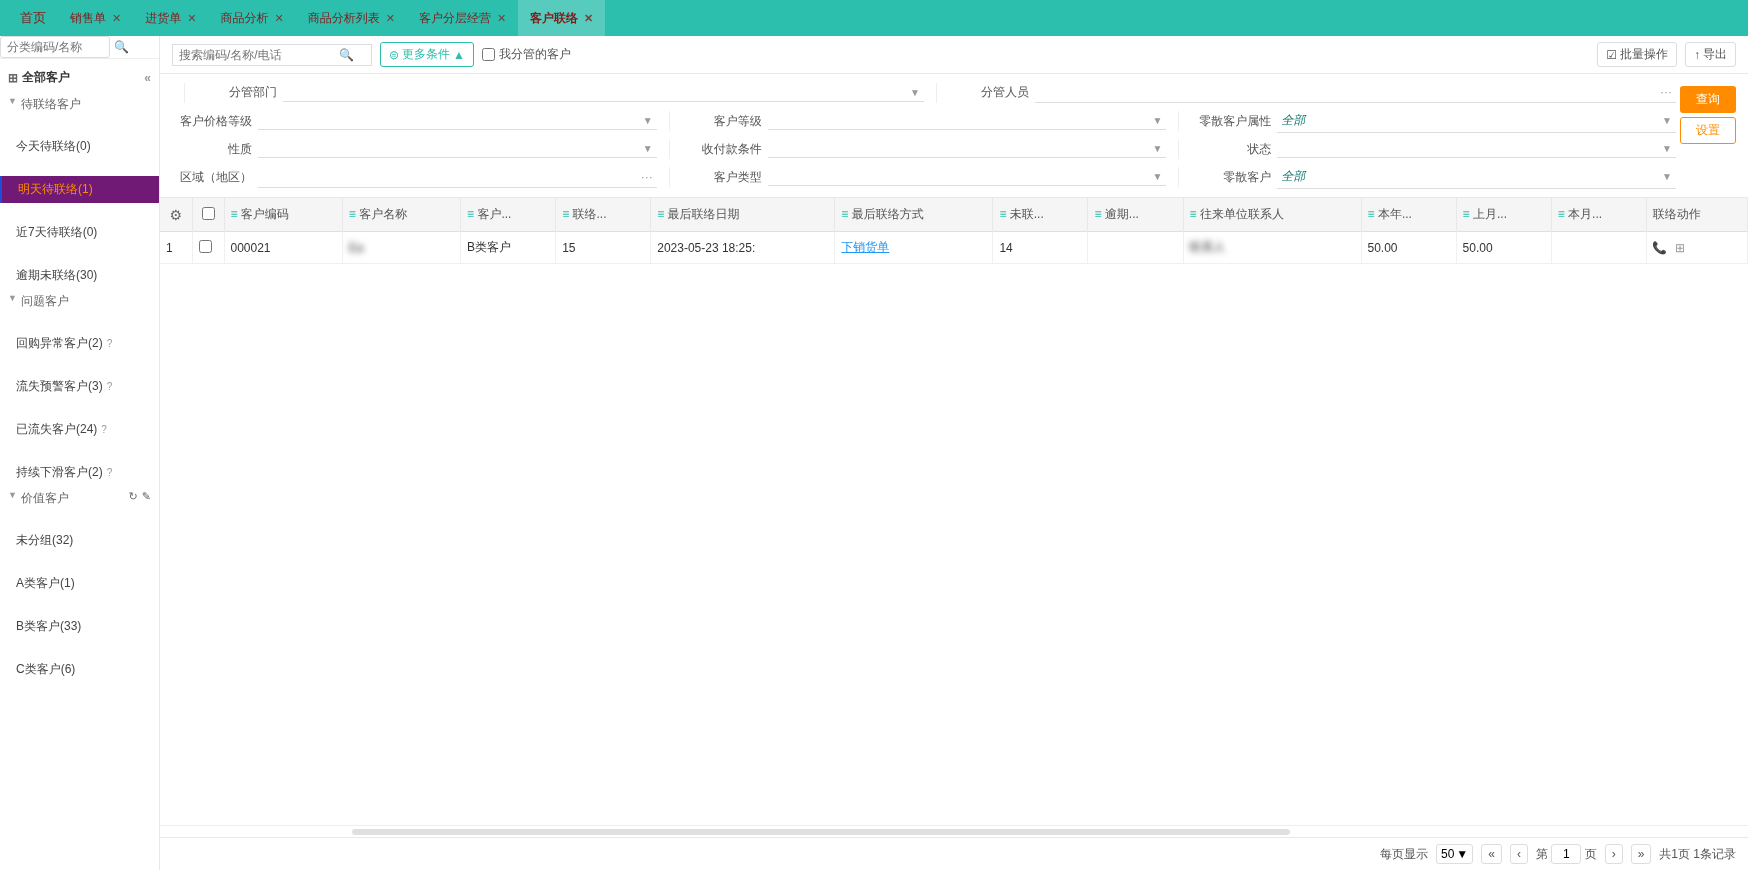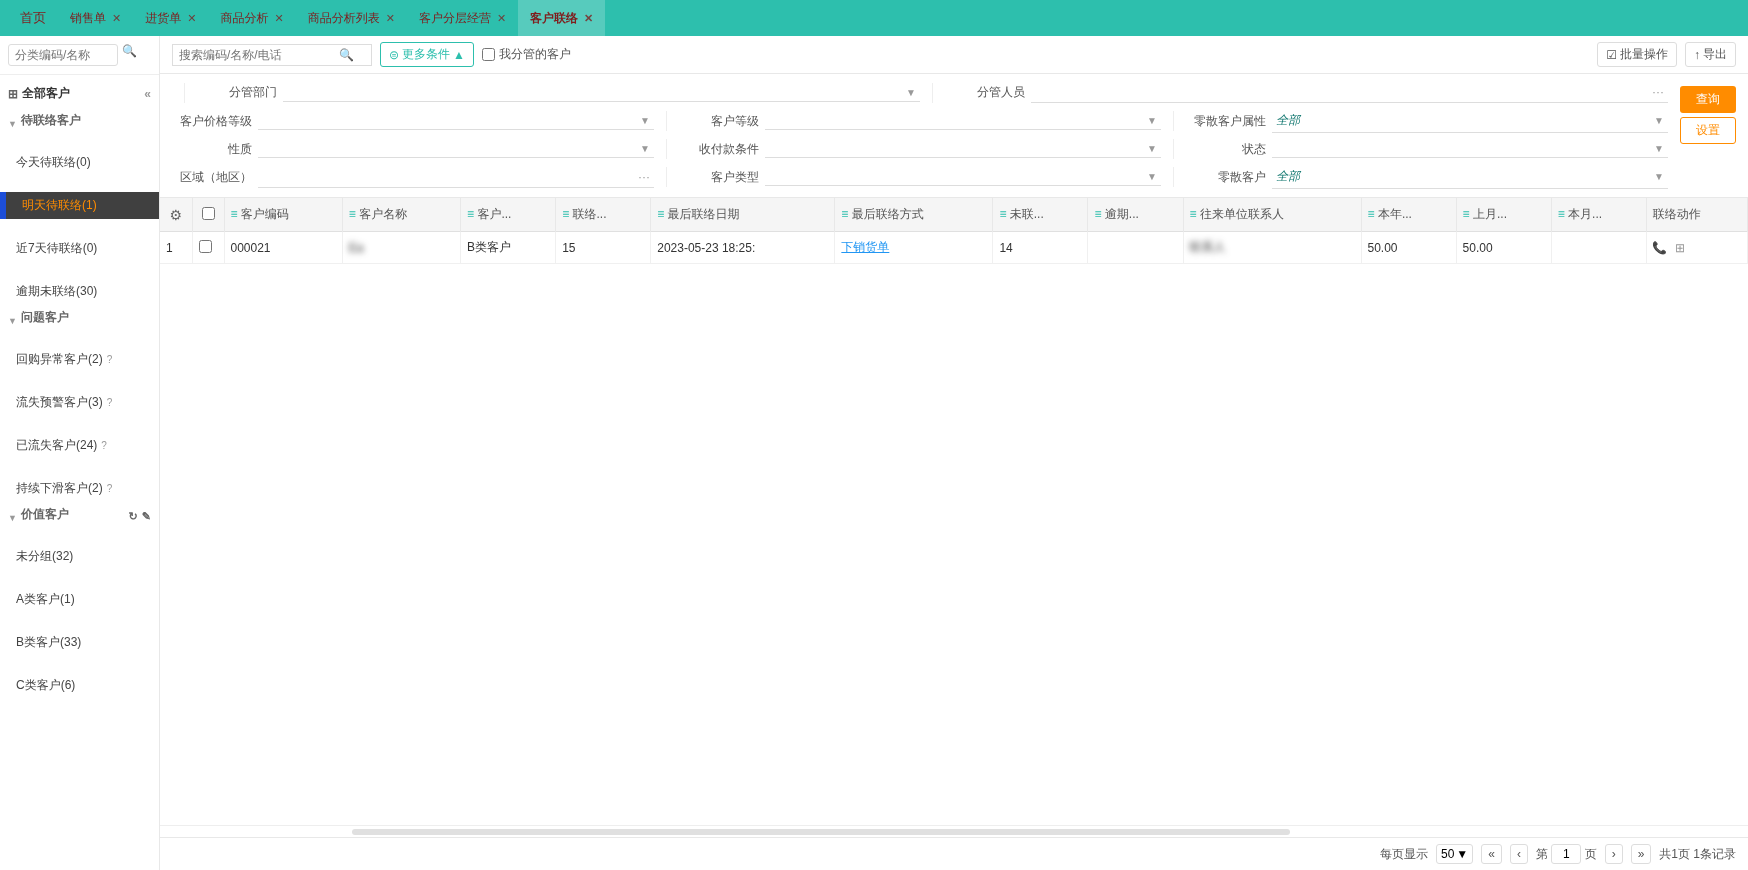--- a/index.html
+++ b/index.html
@@ -34,22 +34,23 @@
 
     
     .sidebar {
       width: 160px;
       background: #fff;
       border-right: 1px solid #e8e8e8;
       overflow-y: auto;
       flex-shrink: 0;
     }
     .sidebar-search {
-      padding: 8px;
-      display: flex;
+      padding: 0;
+      display: flex;
+      align-items: center;
       border-bottom: 1px solid #eee;
     }
     .sidebar-search input {
       border: 1px solid #ddd;
       border-radius: 3px;
       padding: 3px 6px;
       width: 110px;
       font-size: 12px;
     }
     .sidebar-search .search-icon {
@@ -68,38 +69,37 @@
       color: #333;
       font-size: 12px;
     }
     .sidebar-all-customers .grid-icon { margin-right: 4px; color: #666; }
     .sidebar-all-customers .collapse-icon { margin-left: auto; color: #999; cursor: pointer; }
     .sidebar-group-title {
       padding: 4px 8px;
       color: #666;
       font-size: 11px;
       display: flex;
-      align-items: flex-end;
-      font-weight: bold;
+      align-items: flex-start;
     }
     .sidebar-group-title::before {
       content: '▼';
       font-size: 9px;
       margin-right: 4px;
       color: #999;
     }
     .sidebar-item {
       padding: 5px 8px 5px 16px;
       color: #444;
       cursor: pointer;
       display: flex;
       align-items: center;
       margin-top: 16px;
     }
-    .sidebar-item.active { background: #404040; color: #ff8c00; border-left: 6px solid #1d4ed8; }
+    .sidebar-item.active { background: #701a75; color: #ff8c00; border-left: 2px solid #1d4ed8; }
     .sidebar-item .q-icon { margin-left: 4px; color: #999; font-size: 10px; }
 
     
     .content-area {
       flex: 1;
       display: flex;
       flex-direction: column;
       overflow: hidden;
     }
 
@@ -539,21 +539,21 @@
             <div class="filter-divider"></div>
             <div class="filter-cell">
               <span class="filter-label">零散客户</span>
               <div class="filter-select">
                 <span class="filter-select-text">全部</span>
                 <span class="filter-dropdown-icon">▼</span>
               </div>
             </div>
           </div>
         </div>
-        <div class="filter-actions-panel" style="margin-left:12px;margin-top:4px;">
+        <div class="filter-actions-panel" style="margin-left:4px;margin-top:4px;">
           <button class="query-btn">查询</button>
           <button class="settings-btn">设置</button>
         </div>
       </div>
     </div>
 
     <div class="table-wrap">
       <table>
         <thead>
           <tr>

